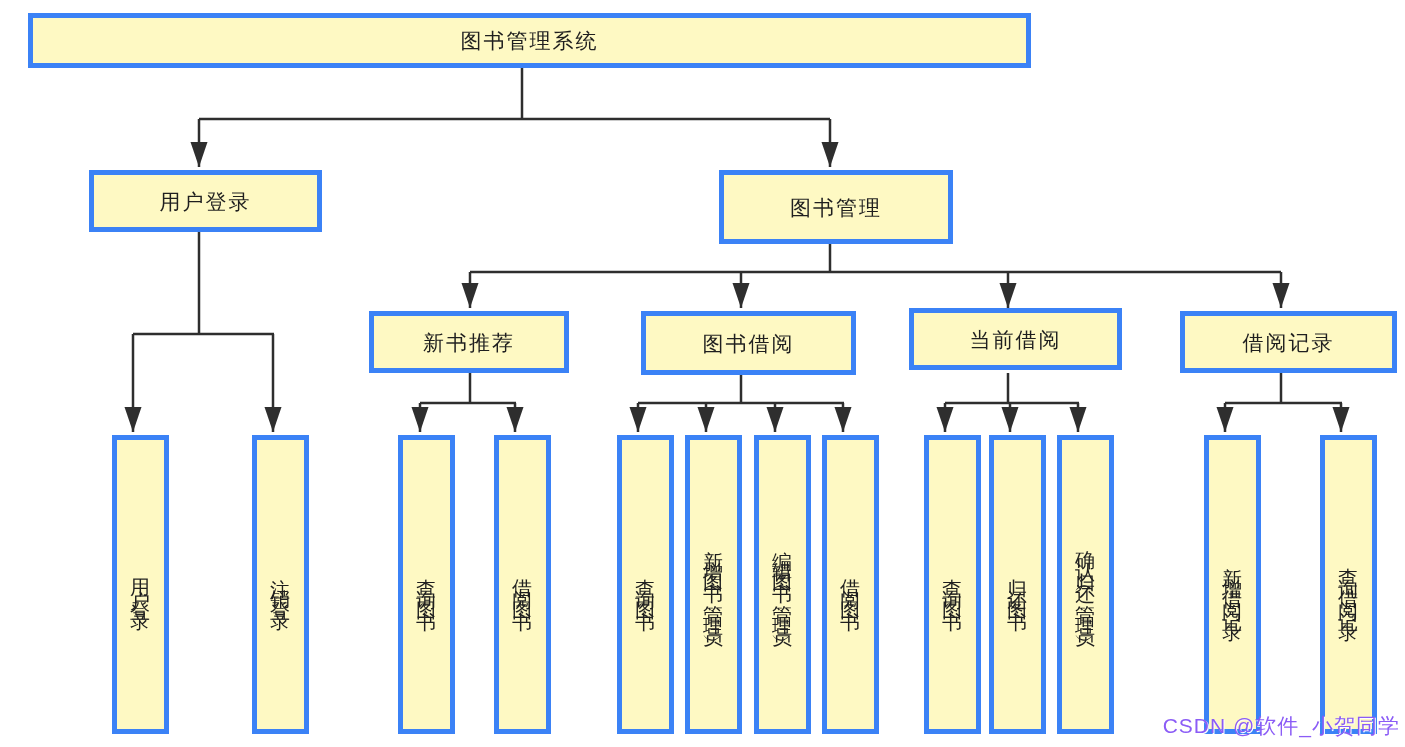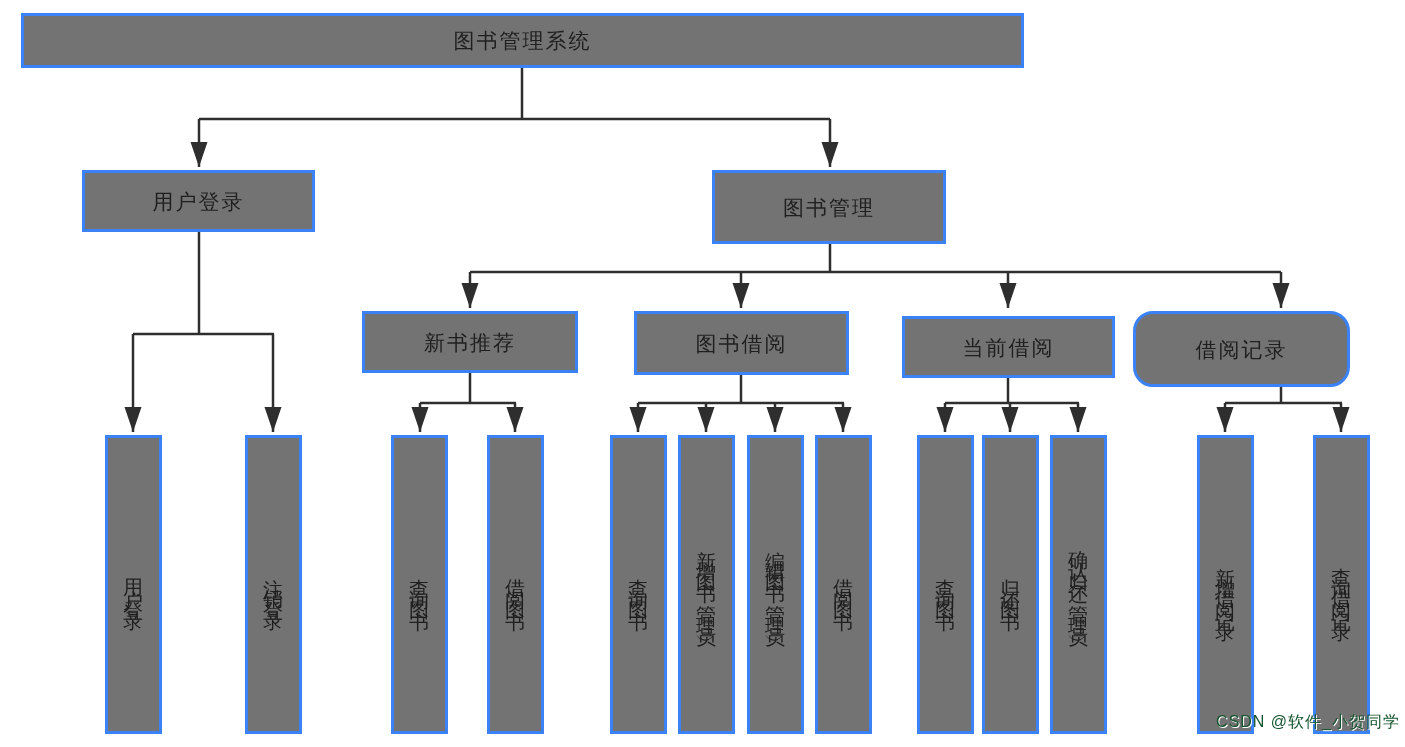--- a/index.html
+++ b/index.html
@@ -12,46 +12,47 @@
     font-family: "Liberation Sans", "DejaVu Sans", sans-serif;
   }
   .wires {
     position: absolute;
     left: 0; top: 0;
     width: 1405px; height: 747px;
   }
   .box {
     position: absolute;
     box-sizing: border-box;
-    border: 3px solid #3b82f6;
-    background: #737373;
+    border: 5px solid #3b82f6;
+    background: #fef9c3;
     display: flex;
     align-items: center;
     justify-content: center;
     color: #1f1f1f;
+    margin-left: 7px;
   }
   .box.h span {
     font-size: 21px;
     letter-spacing: 2px;
     white-space: nowrap;
     line-height: 1;
   }
   .box.v span {
     writing-mode: vertical-lr;
     font-size: 20px;
     letter-spacing: 11px;
     line-height: 1;
     white-space: nowrap;
   }
   .watermark {
     position: absolute;
     right: 5px;
     top: 712px;
-    font-size: 16px;
-    color: #14532d;
+    font-size: 21px;
+    color: #8b5cf6;
     letter-spacing: 1px;
     white-space: nowrap;
     z-index: 5;
     text-shadow: 1px 1px 0 #ffffff;
   }
 </style>
 </head>
 <body>
 
 <div class="canvas">
@@ -110,30 +111,30 @@
     <span>图书管理系统</span>
   </div>
 
   <div class="box h" style="left:82px; top:170px; width:233px; height:62px;">
     <span>用户登录</span>
   </div>
   <div class="box h" style="left:712px; top:170px; width:234px; height:74px;">
     <span>图书管理</span>
   </div>
 
-  <div class="box h" style="left:362px; top:311px; width:216px; height:62px;">
+  <div class="box h" style="left:362px; top:311px; width:200px; height:62px;">
     <span>新书推荐</span>
   </div>
   <div class="box h" style="left:634px; top:311px; width:215px; height:64px;">
     <span>图书借阅</span>
   </div>
-  <div class="box h" style="left:902px; top:316px; width:213px; height:62px;">
+  <div class="box h" style="left:902px; top:308px; width:213px; height:62px;">
     <span>当前借阅</span>
   </div>
-  <div class="box h" style="left:1133px; top:311px; width:217px; height:76px;border-radius:20px;">
+  <div class="box h" style="left:1173px; top:311px; width:217px; height:62px;">
     <span>借阅记录</span>
   </div>
 
   <div class="box v" style="left:105px; top:435px; width:57px; height:299px;">
     <span>用户登录</span>
   </div>
   <div class="box v" style="left:245px; top:435px; width:57px; height:299px;">
     <span>注销登录</span>
   </div>
   <div class="box v" style="left:391px; top:435px; width:57px; height:299px;">

